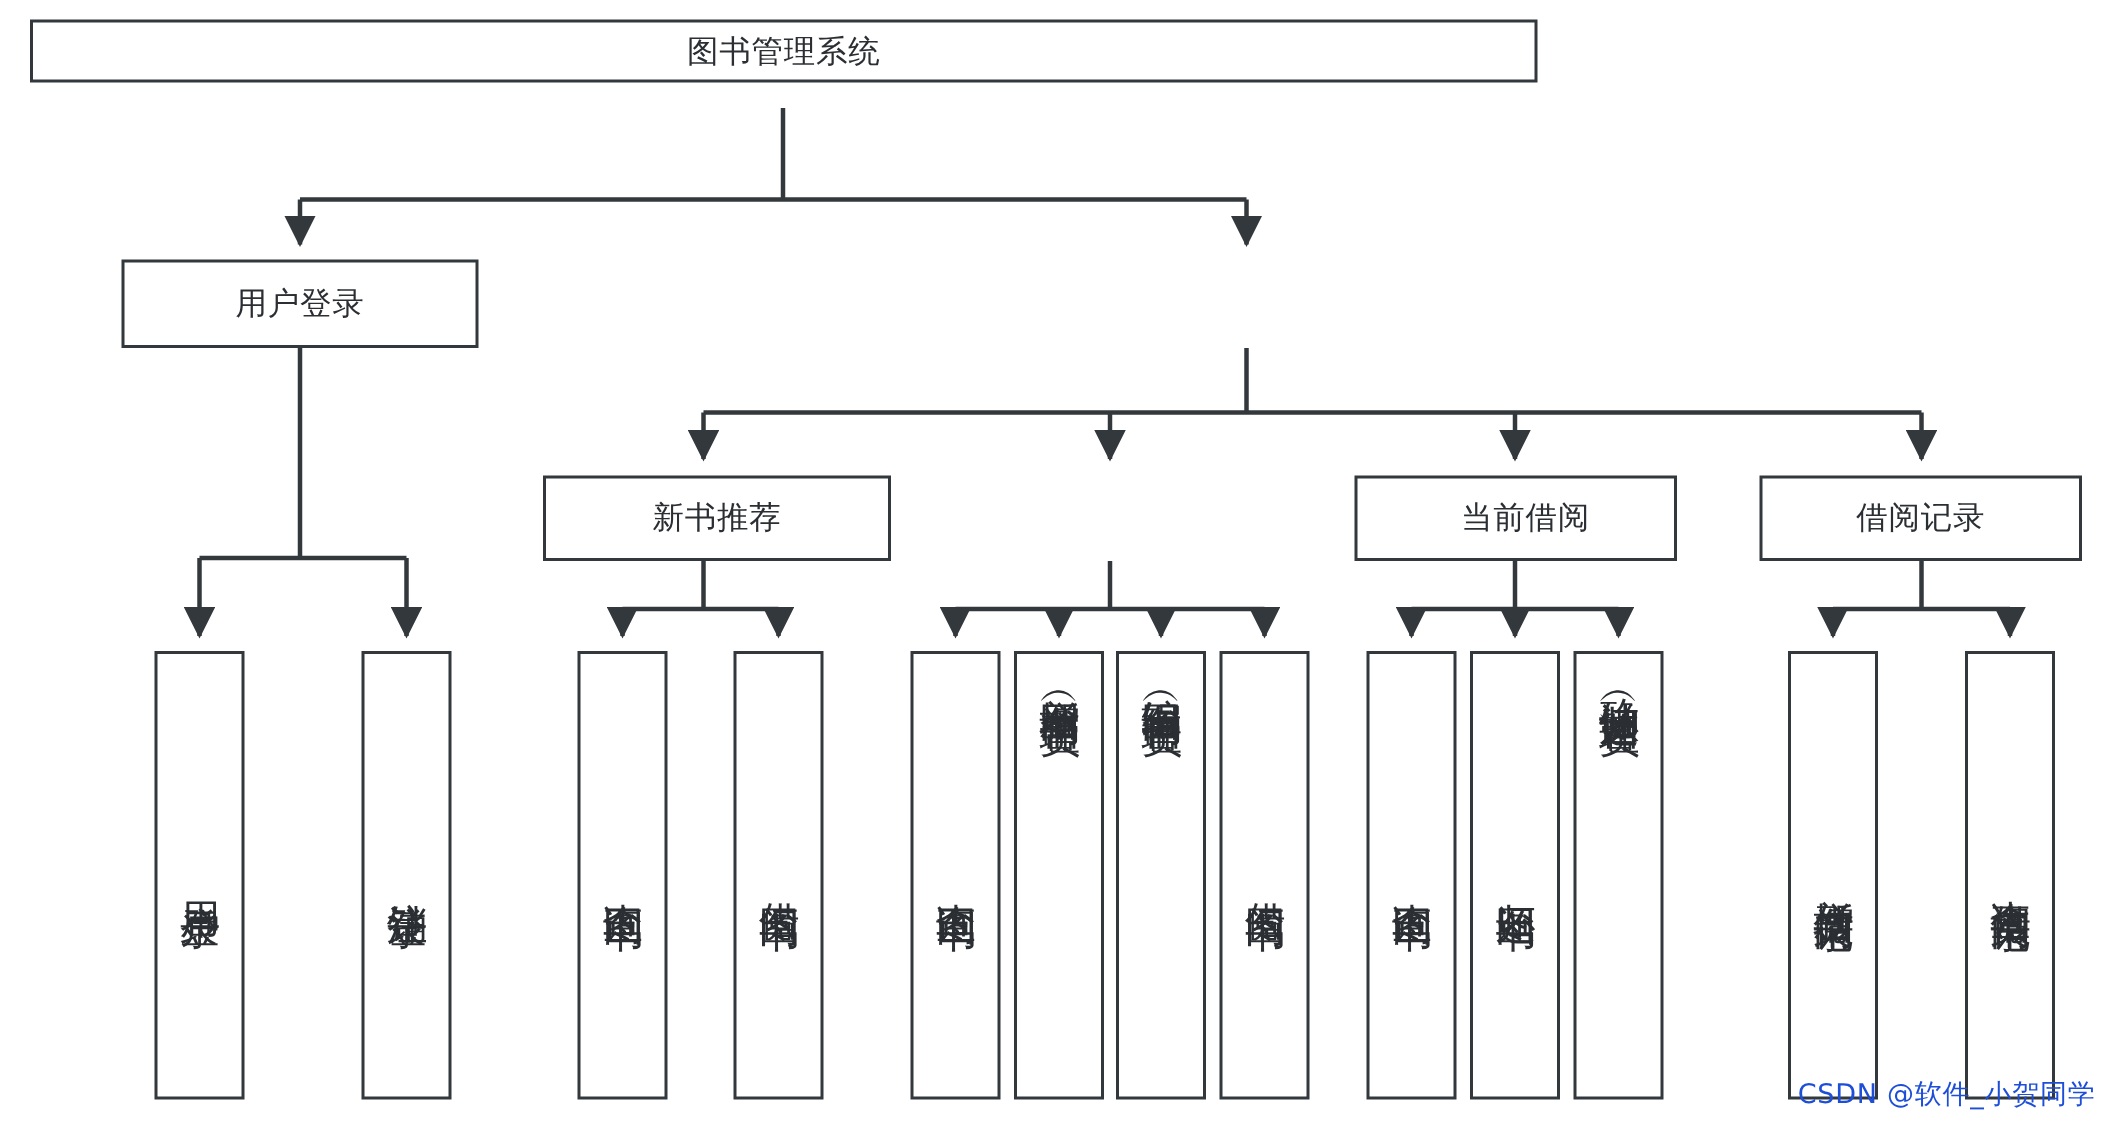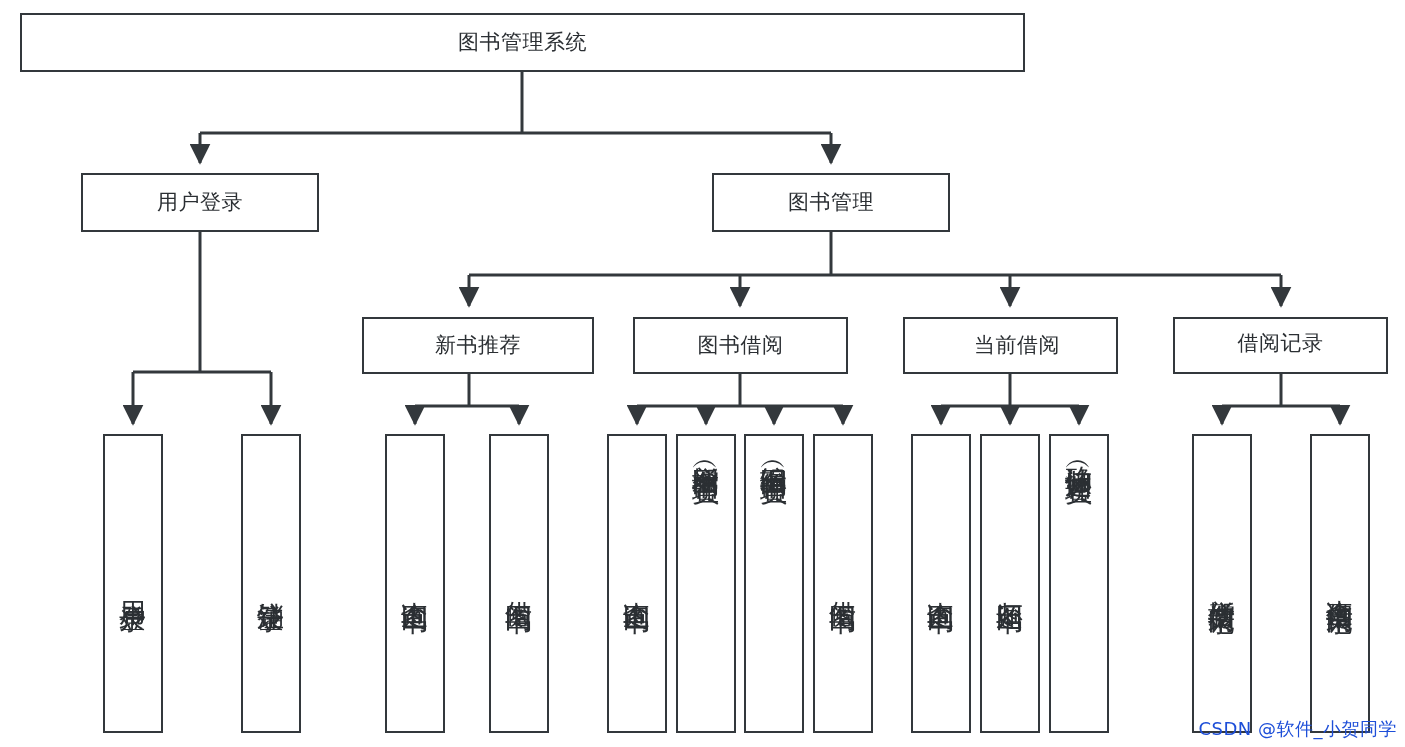--- a/index.html
+++ b/index.html
@@ -122,45 +122,39 @@
       <path d="M 1010 406 L 1010 424" marker-end="url(#arw)"></path>
       <path d="M 1079 406 L 1079 424" marker-end="url(#arw)"></path>
 
       <path d="M 1281 374 L 1281 406"></path>
       <path d="M 1222 406 L 1340 406"></path>
       <path d="M 1222 406 L 1222 424" marker-end="url(#arw)"></path>
       <path d="M 1340 406 L 1340 424" marker-end="url(#arw)"></path>
     </g>
   </svg>
 
-  <div class="node h" style="left:20px; top:13px; width:1005px; height:59px;">
+  <div class="node h" style="left:20px; top:13px; width:1005px; height:42px;">
     <span class="lbl">图书管理系统</span>
   </div>
 
   <div class="node h" style="left:81px; top:173px; width:238px; height:59px;">
     <span class="lbl">用户登录</span>
   </div>
 
-  <div class="node h" style="left:712px; top:173px; width:238px; height:59px;">
-    <span class="lbl">图书管理</span>
-  </div>
 
   <div class="node h" style="left:362px; top:317px; width:232px; height:57px;">
     <span class="lbl">新书推荐</span>
   </div>
 
-  <div class="node h" style="left:633px; top:317px; width:215px; height:57px;">
-    <span class="lbl">图书借阅</span>
-  </div>
 
   <div class="node h" style="left:903px; top:317px; width:215px; height:57px;padding-left:13px;">
     <span class="lbl">当前借阅</span>
   </div>
 
-  <div class="node h" style="left:1173px; top:317px; width:215px; height:57px;font-family:Liberation Mono, monospace;">
+  <div class="node h" style="left:1173px; top:317px; width:215px; height:57px;">
     <span class="lbl">借阅记录</span>
   </div>
 
   <div class="node v mid" style="left:103px; top:434px; width:60px; height:299px;">
     <span class="lbl">用户登录</span>
   </div>
 
   <div class="node v mid" style="left:241px; top:434px; width:60px; height:299px;">
     <span class="lbl">注销登录</span>
   </div>

